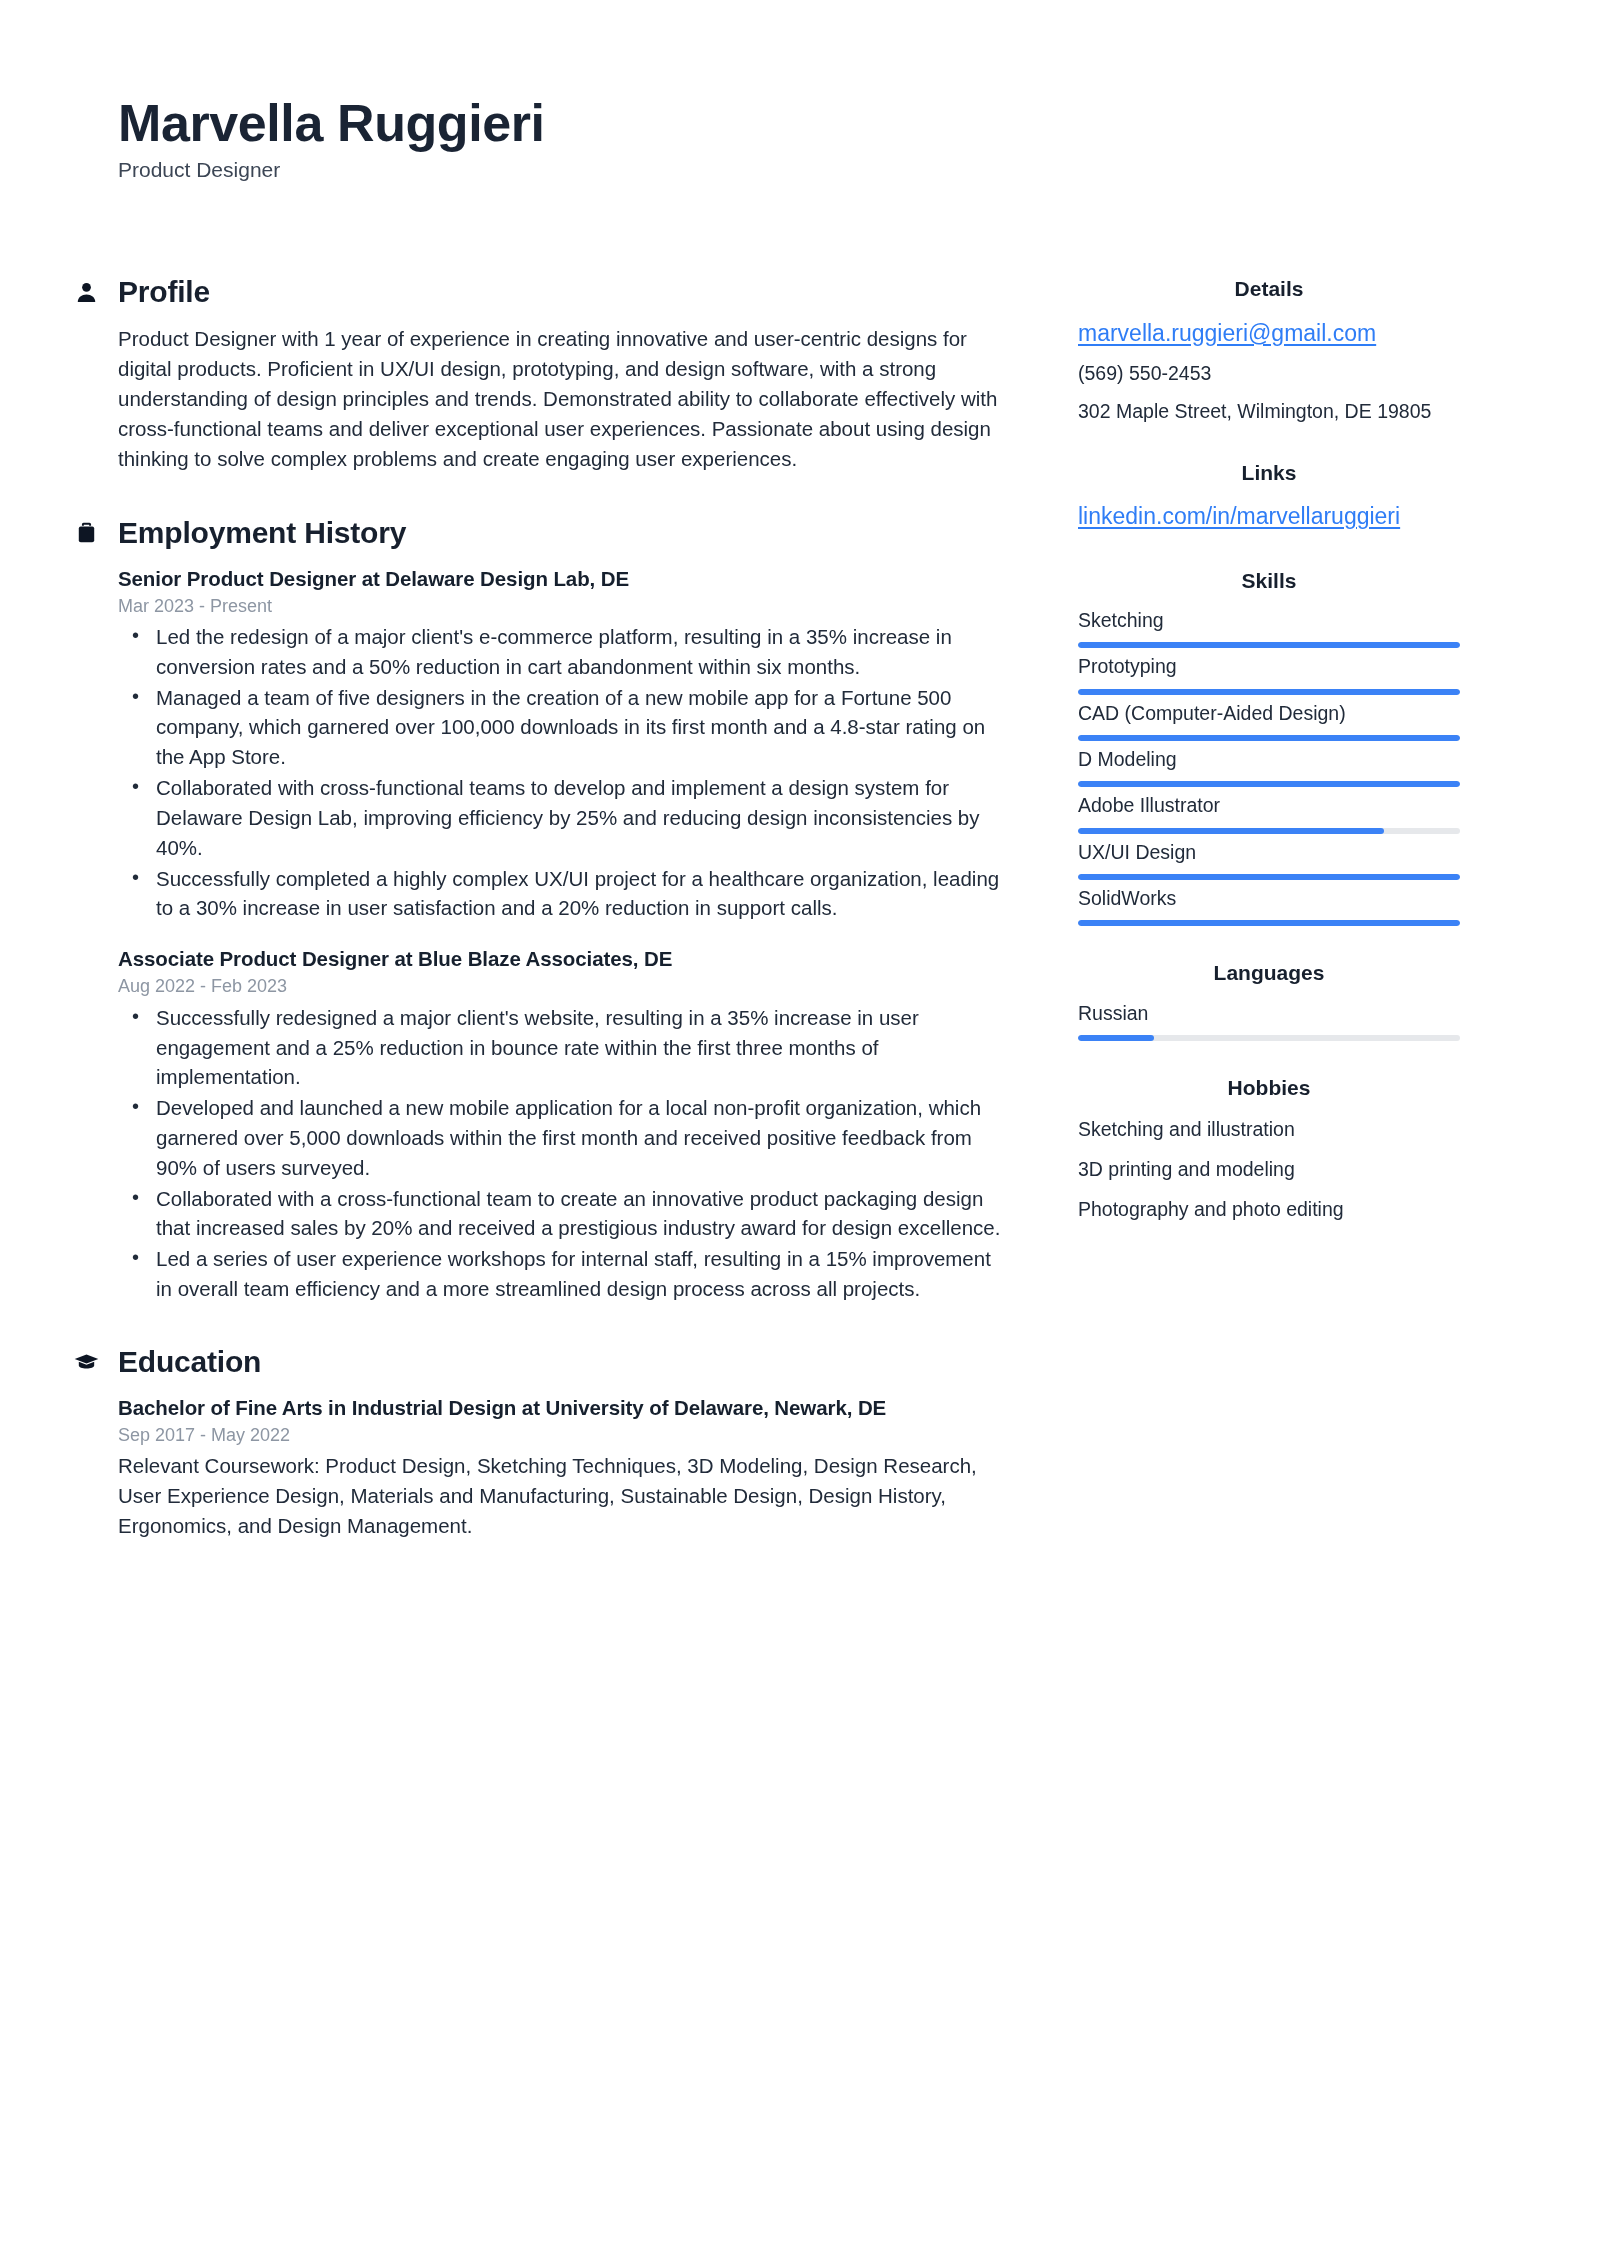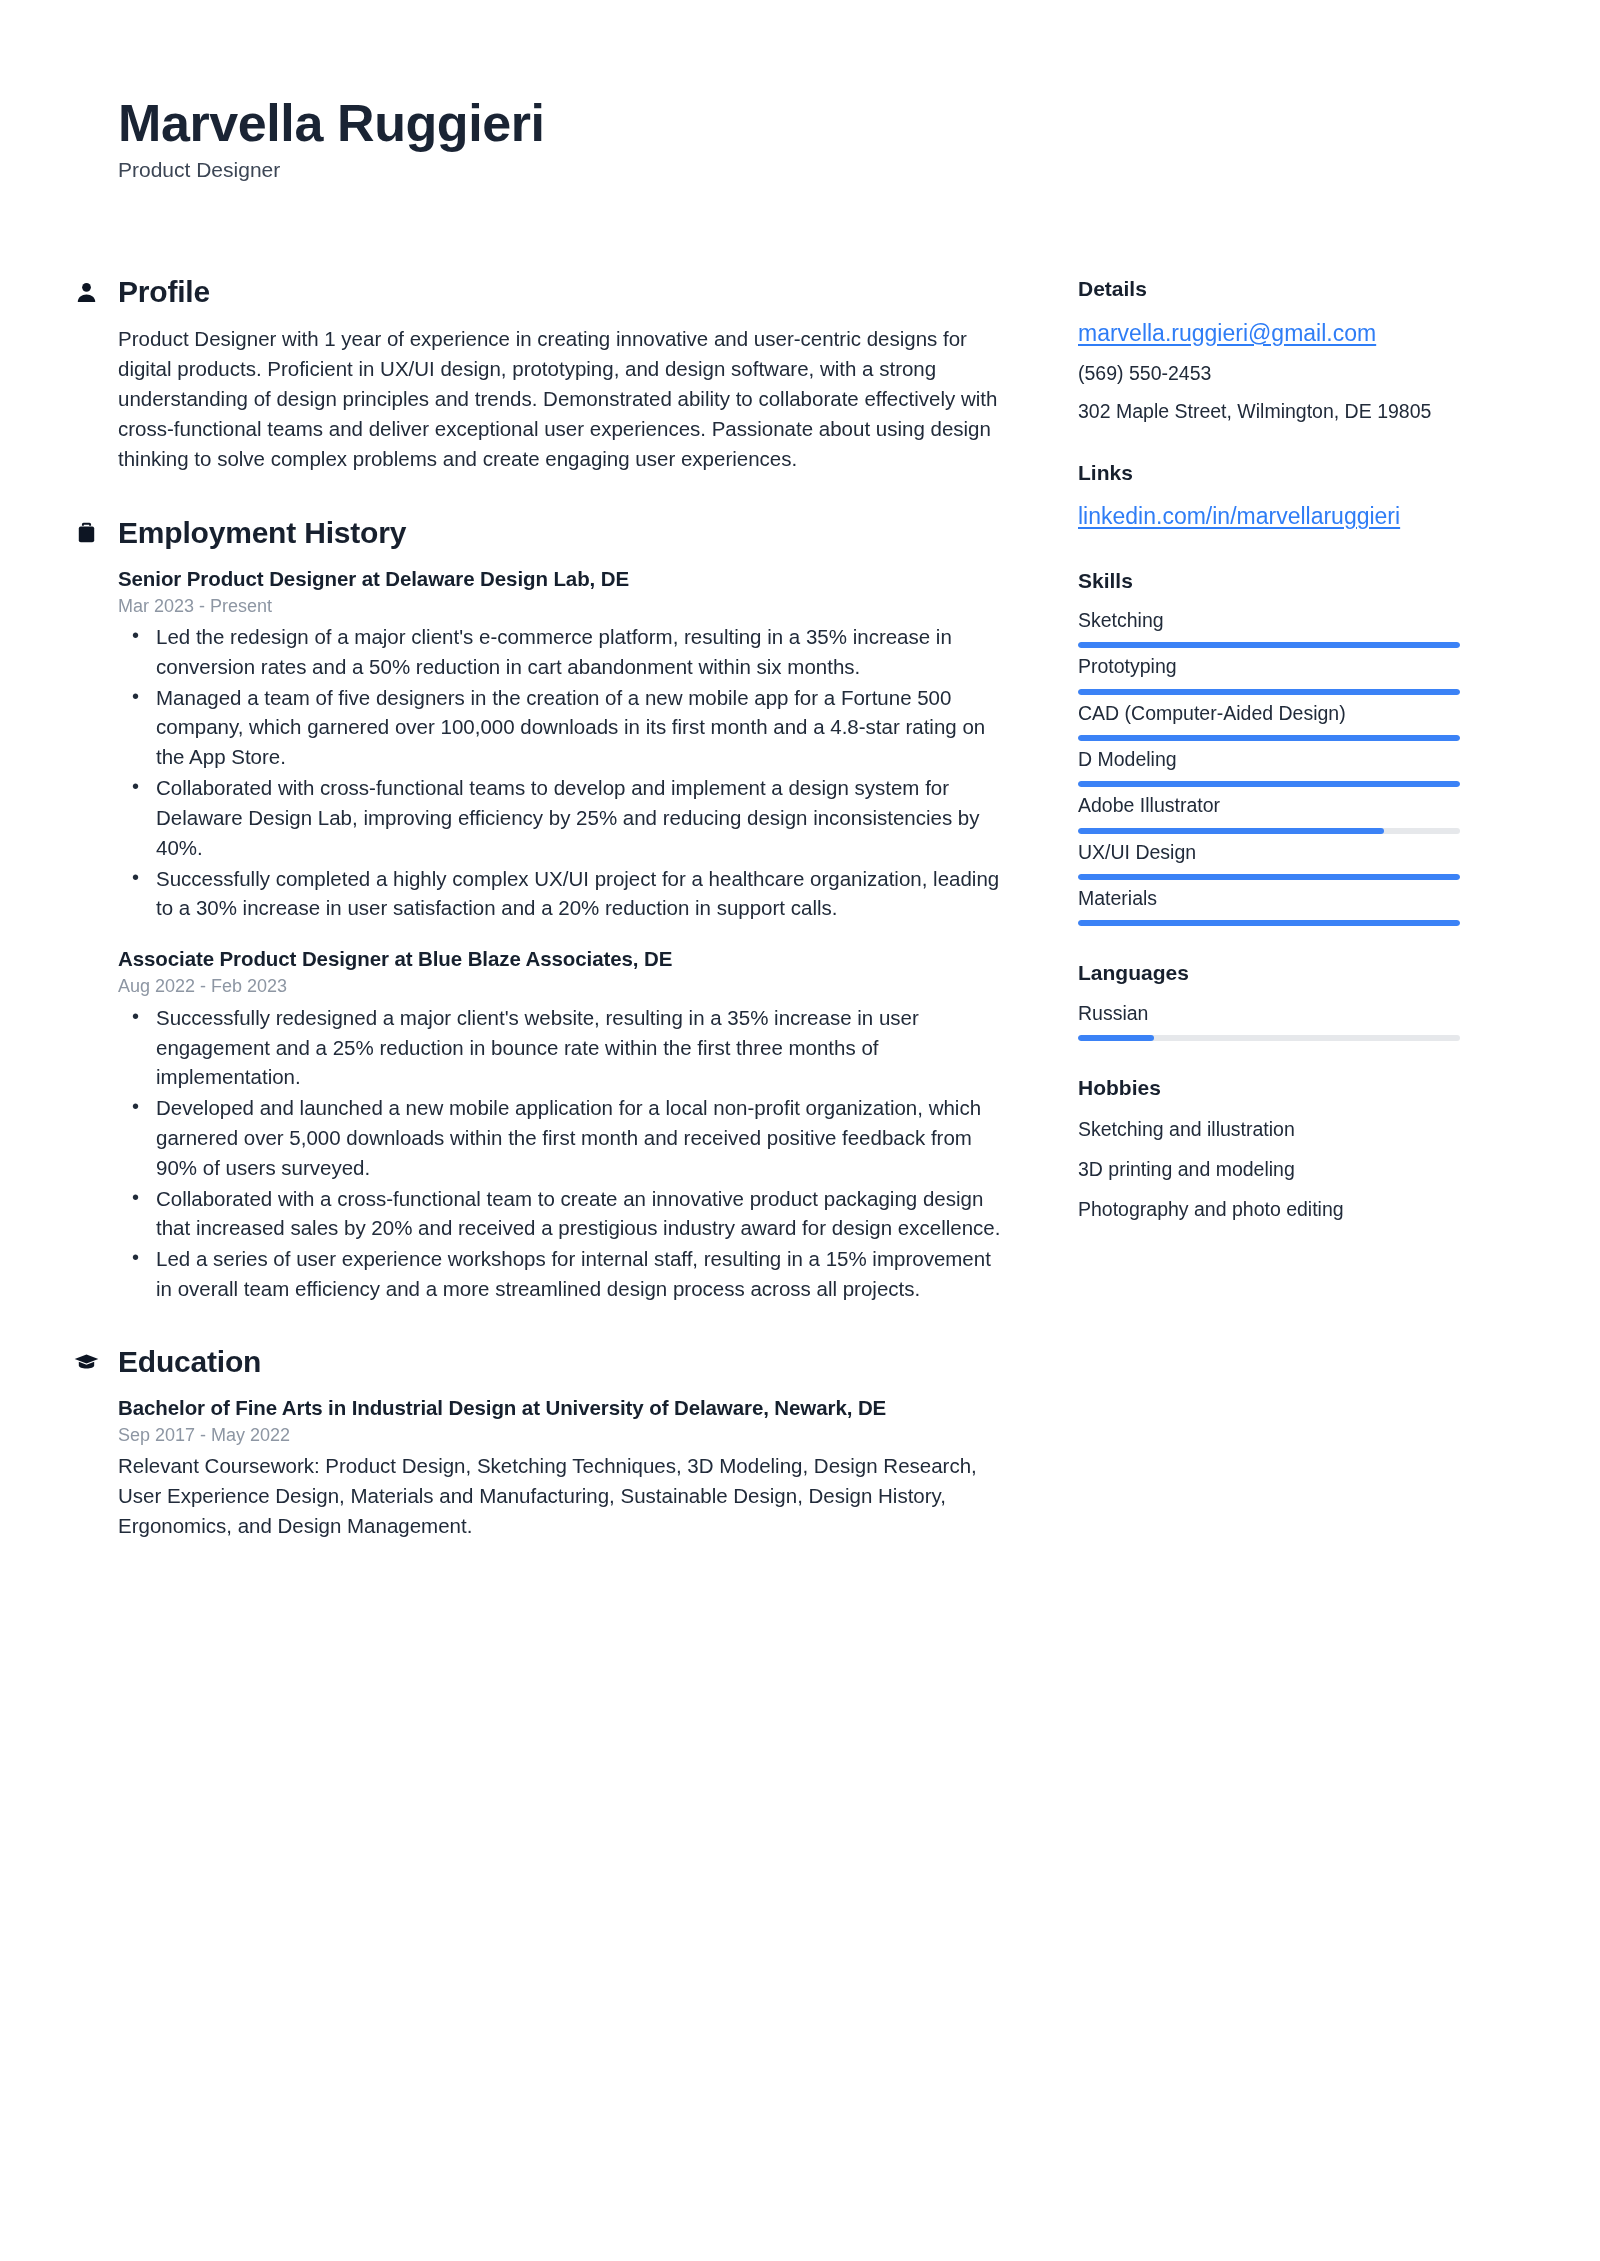--- a/index.html
+++ b/index.html
@@ -129,20 +129,21 @@
   }
 
   
   .side-block { margin-bottom: 34px; }
   .side-title {
     font-size: 21px;
     font-weight: 700;
     color: #17202e;
     margin: 0 0 14px 0;
     line-height: 1.25;
+    text-align: center;
   }
   .side-line {
     font-size: 19.5px;
     line-height: 1.47;
     color: #212b3a;
     margin: 0 0 9px 0;
   }
   .side-link {
     font-size: 23px;
     line-height: 1.47;
@@ -312,21 +313,21 @@
             <div class="rated-fill" style="width: 80%;"></div>
           </div>
         </div>
         <div class="rated-item">
           <p class="rated-label">UX/UI Design</p>
           <div class="rated-track">
             <div class="rated-fill" style="width: 100%;"></div>
           </div>
         </div>
         <div class="rated-item">
-          <p class="rated-label">Materials</p>
+          <p class="rated-label">SolidWorks</p>
           <div class="rated-track">
             <div class="rated-fill" style="width: 100%;"></div>
           </div>
         </div>
       </div>
 
       <div class="side-block">
         <p class="side-title">Languages</p>
         <div class="rated-item">
           <p class="rated-label">Russian</p>

